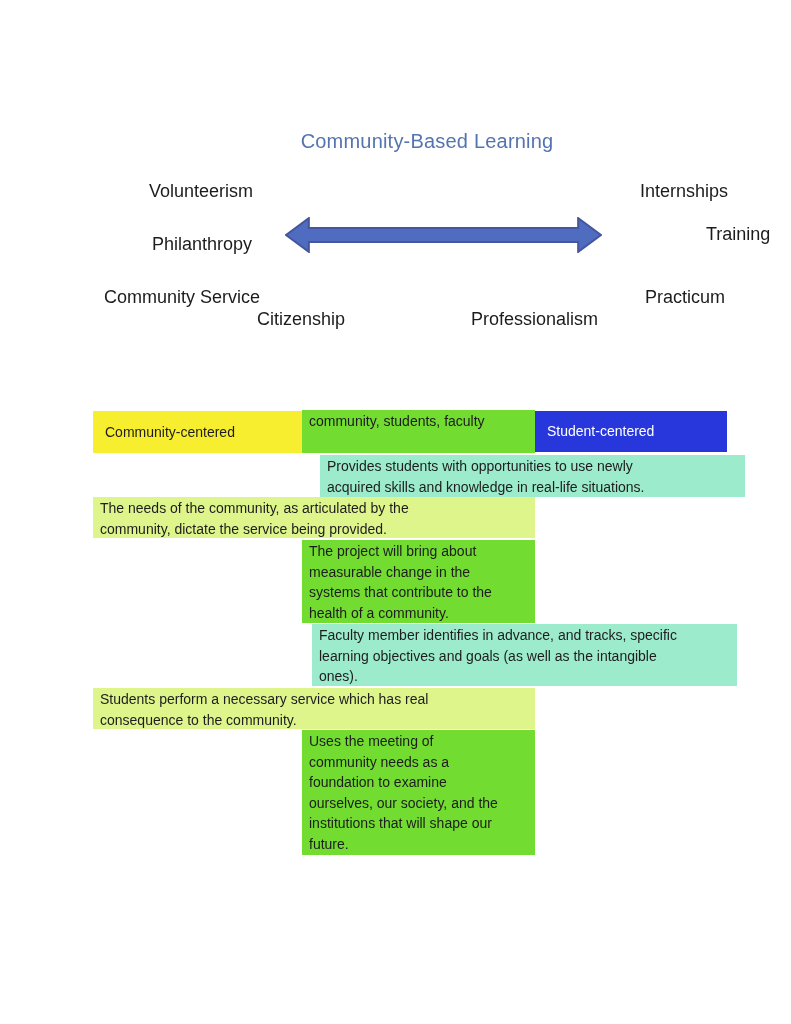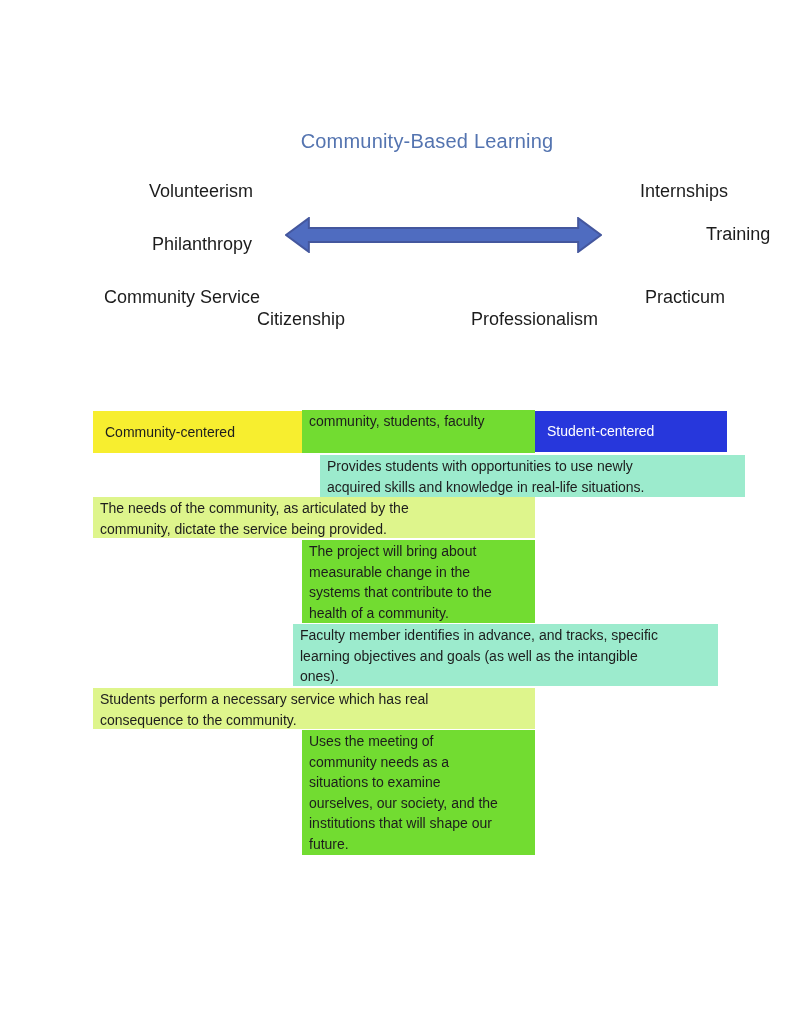--- a/index.html
+++ b/index.html
@@ -93,33 +93,33 @@
     <div class="line">community, dictate the service being provided.</div>
   </div>
 
   <div class="cell bg-green pt1" style="left:302px; top:540px; width:233px; height:83px;">
     <div class="line">The project will bring about</div>
     <div class="line">measurable change in the</div>
     <div class="line">systems that contribute to the</div>
     <div class="line">health of a community.</div>
   </div>
 
-  <div class="cell bg-teal pt1" style="left:293px; top:624px; width:425px; height:62px;">
+  <div class="cell bg-teal pt1" style="left:312px; top:624px; width:425px; height:62px;">
     <div class="line">Faculty member identifies in advance, and tracks, specific</div>
     <div class="line">learning objectives and goals (as well as the intangible</div>
     <div class="line">ones).</div>
   </div>
 
   <div class="cell bg-light pt1" style="left:93px; top:688px; width:442px; height:41px;">
     <div class="line">Students perform a necessary service which has real</div>
     <div class="line">consequence to the community.</div>
   </div>
 
   <div class="cell bg-green pt1" style="left:302px; top:730px; width:233px; height:125px;">
     <div class="line">Uses the meeting of</div>
     <div class="line">community needs as a</div>
-    <div class="line">situations to examine</div>
+    <div class="line">foundation to examine</div>
     <div class="line">ourselves, our society, and the</div>
     <div class="line">institutions that will shape our</div>
     <div class="line">future.</div>
   </div>
 
 </div>
 
 </body></html>

